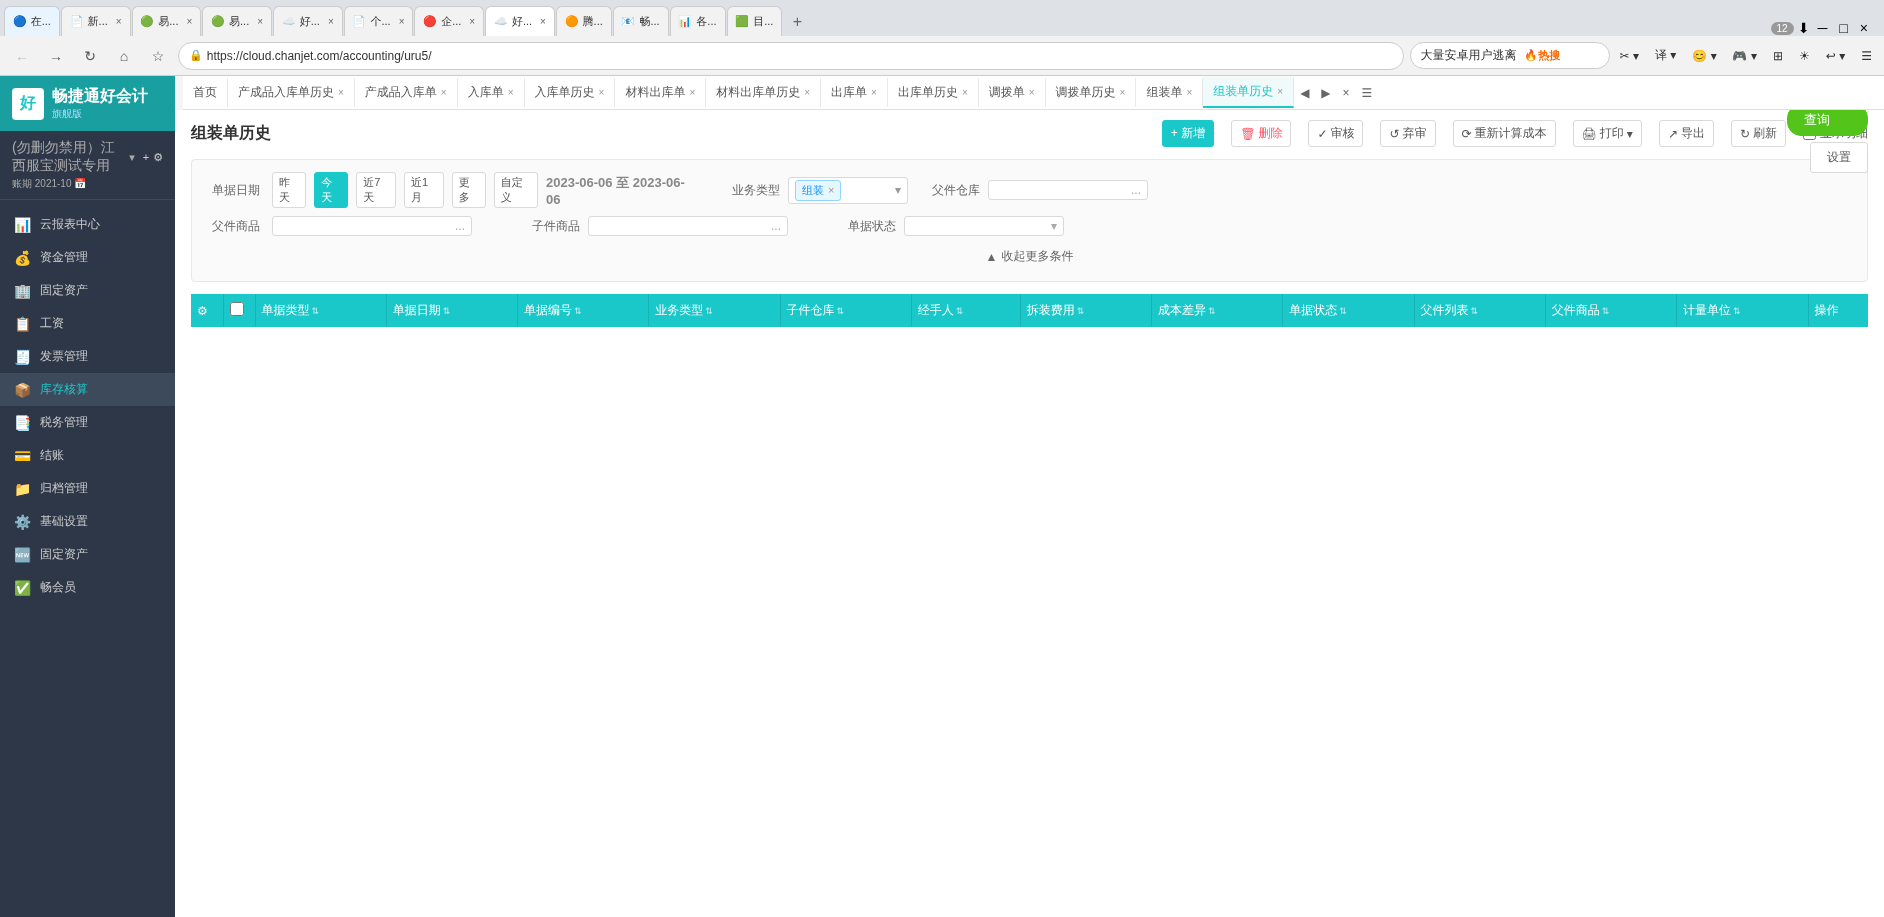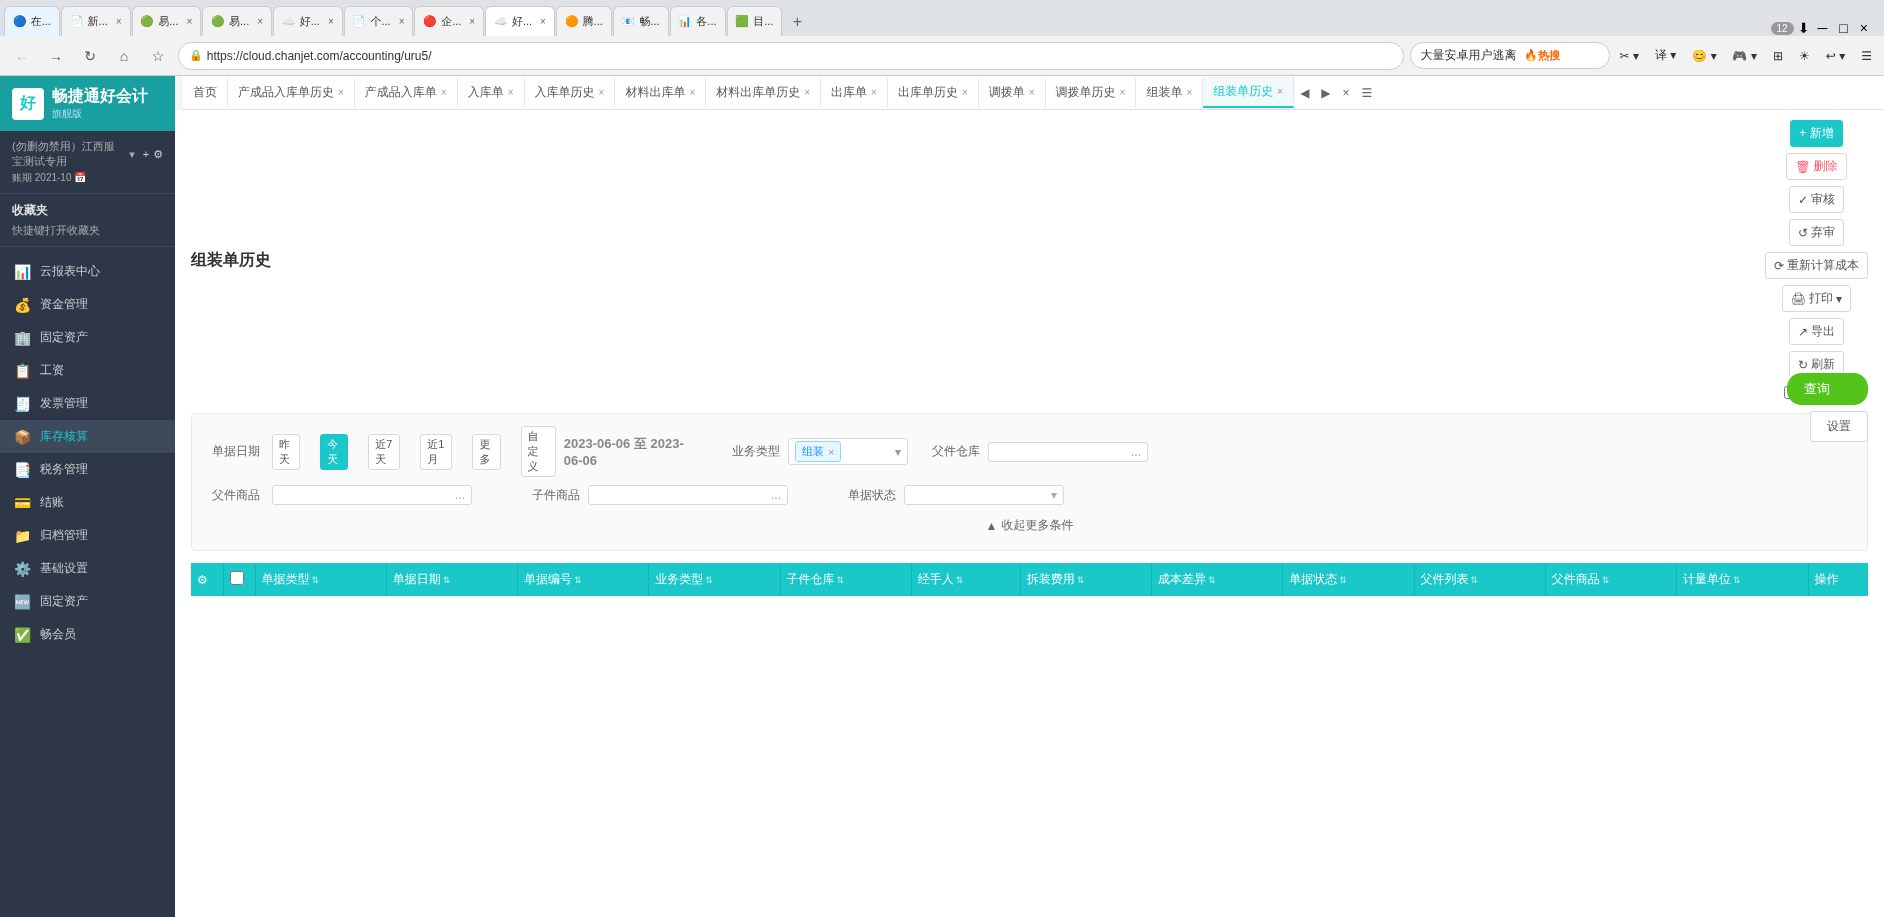--- a/index.html
+++ b/index.html
@@ -52,33 +52,33 @@
     .page-tab-close { font-size: 10px; color: #999; }
     .tab-scroll-btn { padding: 6px 6px; color: #666; cursor: pointer; flex-shrink: 0; }
 
     
     .page-content { flex: 1; overflow: auto; background: #f5f5f5; }
     .page-inner { background: #fff; margin: 0; padding: 10px 16px; min-height: 100%; }
 
     
     .page-title-bar { display: flex; align-items: center; justify-content: space-between; margin-bottom: 12px; }
     .page-title { font-size: 16px; font-weight: bold; color: #333; }
-    .action-bar { display: flex; align-items: center; gap: 6px; flex-direction: column; }
+    .action-bar { display: flex; align-items: center; gap: 17px; }
     .action-btn { display: flex; align-items: center; gap: 3px; padding: 4px 8px; border: 1px solid #d9d9d9; background: #fff; border-radius: 3px; cursor: pointer; font-size: 12px; color: #555; }
     .action-btn.primary { background: #1bc8c9; color: #fff; border-color: #1bc8c9; }
     .action-btn.danger { color: #f56; }
     .action-btn.green { background: #52c41a; color: #fff; border-color: #52c41a; border-radius: 14px; }
 
     
     .filter-area { border: 1px solid #e8e8e8; border-radius: 4px; padding: 12px; background: #fafafa; margin-bottom: 12px; }
     .filter-row { display: flex; align-items: center; gap: 12px; margin-bottom: 8px; }
     .filter-row:last-child { margin-bottom: 0; }
     .filter-label { color: #666; font-size: 12px; white-space: nowrap; width: 56px; text-align: right; }
     .filter-control { display: flex; align-items: center; flex: 1; max-width: 420px; }
-    .date-quick-btns { display: flex; align-items: center; gap: 20px; }
+    .date-quick-btns { display: flex; align-items: center; gap: 8px; }
     .date-btn { padding: 2px 6px; border: 1px solid #d9d9d9; border-radius: 3px; cursor: pointer; font-size: 11px; color: #555; background: #fff; }
     .date-btn.active { background: #1bc8c9; color: #fff; border-color: #1bc8c9; }
     .date-range { font-size: 13px; color: #888; margin-left: 8px; font-weight: bold; }
     .filter-input { height: 26px; border: 1px solid #d9d9d9; border-radius: 3px; padding: 0 6px; font-size: 12px; width: 160px; }
     .filter-tag { display: inline-flex; align-items: center; background: #e6f7ff; border: 1px solid #91d5ff; border-radius: 3px; padding: 2px 6px; font-size: 11px; color: #1890ff; gap: 4px; }
     .filter-tag-close { cursor: pointer; color: #999; }
 
     .collapse-bar { display: flex; align-items: center; justify-content: center; padding: 4px 0; cursor: pointer; color: #666; font-size: 12px; gap: 4px; }
 
     
@@ -208,35 +208,31 @@
         <span style="color:#1bc8c9;font-size:16px;font-weight:bold;">好</span>
       </div>
       <div>
         <div style="color:#fff;font-size:16px;font-weight:bold;">畅捷通好会计</div>
         <div style="color:#adf;font-size:10px;">旗舰版</div>
       </div>
     </div>
 
     <div class="sidebar-account">
       <div class="account-name">
-        <span style="font-size:11px;color:#aaa;">(勿删勿禁用）江西服宝测试专用</span>
+        <span style="font-size:14px;color:#aaa;">(勿删勿禁用）江西服宝测试专用</span>
         <span class="account-dropdown">▾</span>
         <span style="margin-left:4px;cursor:pointer;">+</span>
         <span style="cursor:pointer;">⚙</span>
       </div>
       <div style="color:#aaa;font-size:10px;margin-top:2px;">
         账期 <span>2021-10</span>
         <span style="cursor:pointer;">📅</span>
       </div>
     </div>
 
-    <div class="sidebar-favorites">
-      <div class="favorites-title">收藏夹</div>
-      <div class="favorites-sub">快捷键打开收藏夹</div>
-    </div>
 
     <div class="sidebar-nav">
       <div class="nav-item">
         <span class="nav-icon">📊</span>
         <span>云报表中心</span>
       </div>
       <div class="nav-item">
         <span class="nav-icon">💰</span>
         <span>资金管理</span>
       </div>

